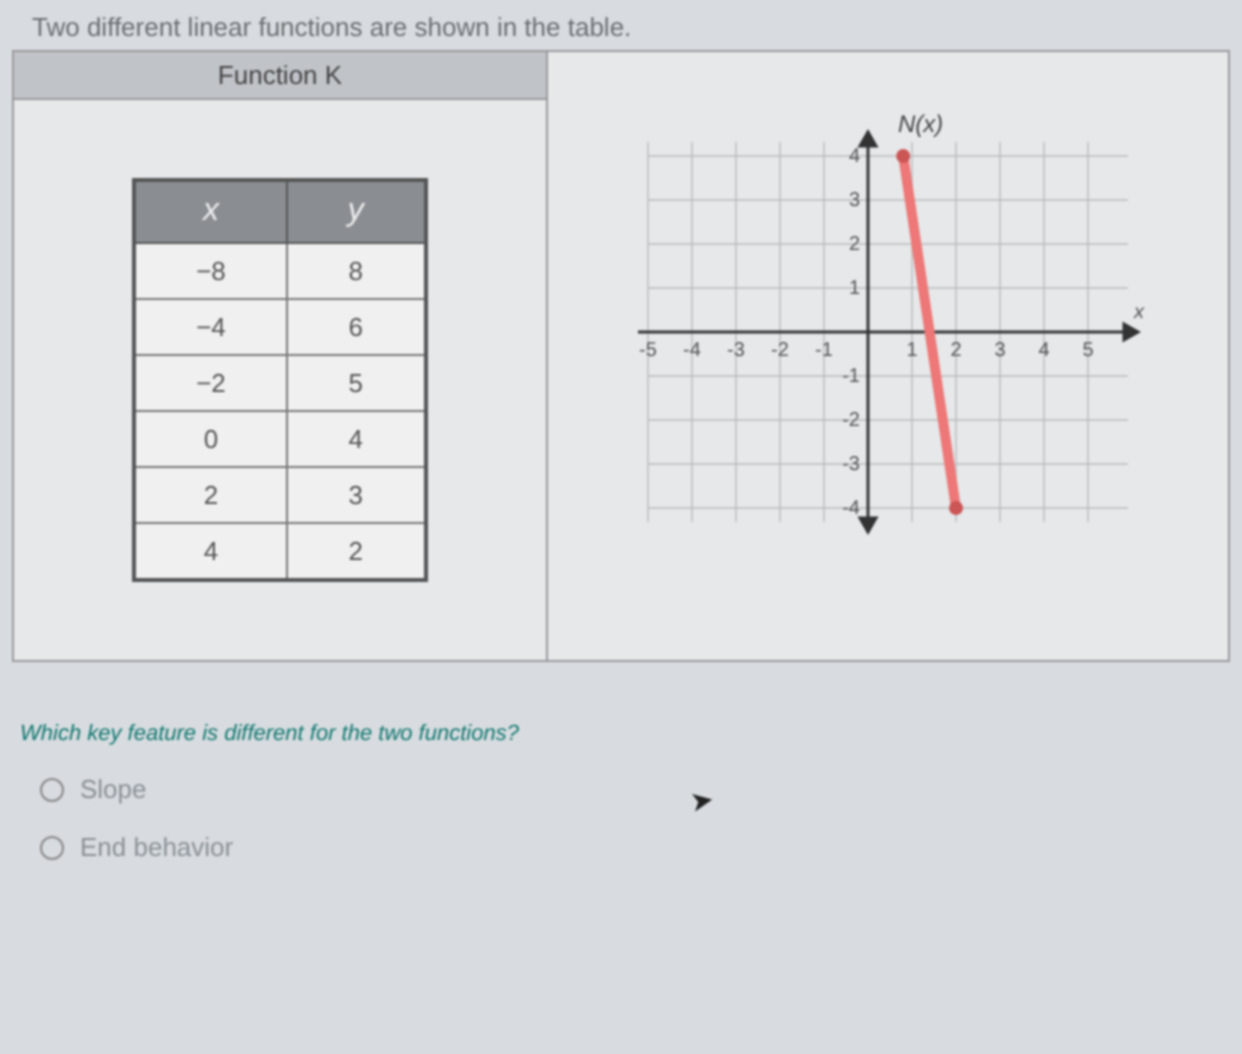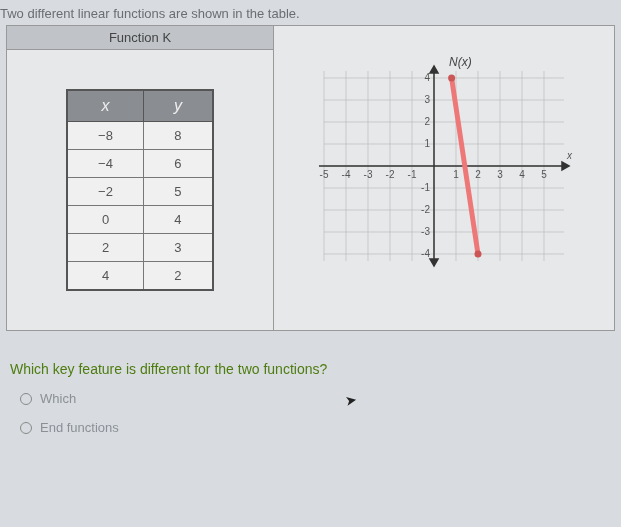--- a/index.html
+++ b/index.html
@@ -6,21 +6,21 @@
     body {
       font-family: Arial, sans-serif;
       background: #d8dce0;
       width: 621px;
       height: 527px;
       overflow: hidden;
       color: #555;
       filter: blur(0.4px);
     }
     .title {
-      padding: 6px 0 4px;
+      padding: 6px 16px 4px;
       font-size: 13px;
       color: #6a6e72;
     }
     .panels {
       display: flex;
       border: 1px solid #999;
       margin: 0 6px;
       background: #e6e8ea;
     }
     .panel {
@@ -65,22 +65,23 @@
       font-size: 13px;
     }
     .graph-wrap {
       position: relative;
       width: 260px;
       height: 230px;
     }
     .graph-wrap svg { display:block; }
     .question {
       margin: 30px 10px 10px;
-      font-size: 14px;
-      color: #4d7c0f;
+      font-size: 11px;
+      color: #0f766e;
+      font-style: italic;
     }
     .options {
       margin: 14px 20px;
     }
     .opt {
       display: flex;
       align-items: center;
       gap: 8px;
       margin: 14px 0;
       color: #8a9096;
@@ -217,21 +218,21 @@
     </div>
   </div>
 
 </div>
 
 <div class="question">Which key feature is different for the two functions?</div>
 
 <div class="options">
   <div class="opt">
     <span class="radio"></span>
-    <span>Which</span>
+    <span>Slope</span>
   </div>
   <div class="opt">
     <span class="radio"></span>
-    <span>End functions</span>
+    <span>End behavior</span>
   </div>
 </div>
 
 <div class="cursor">➤</div>
 
 </body></html>

